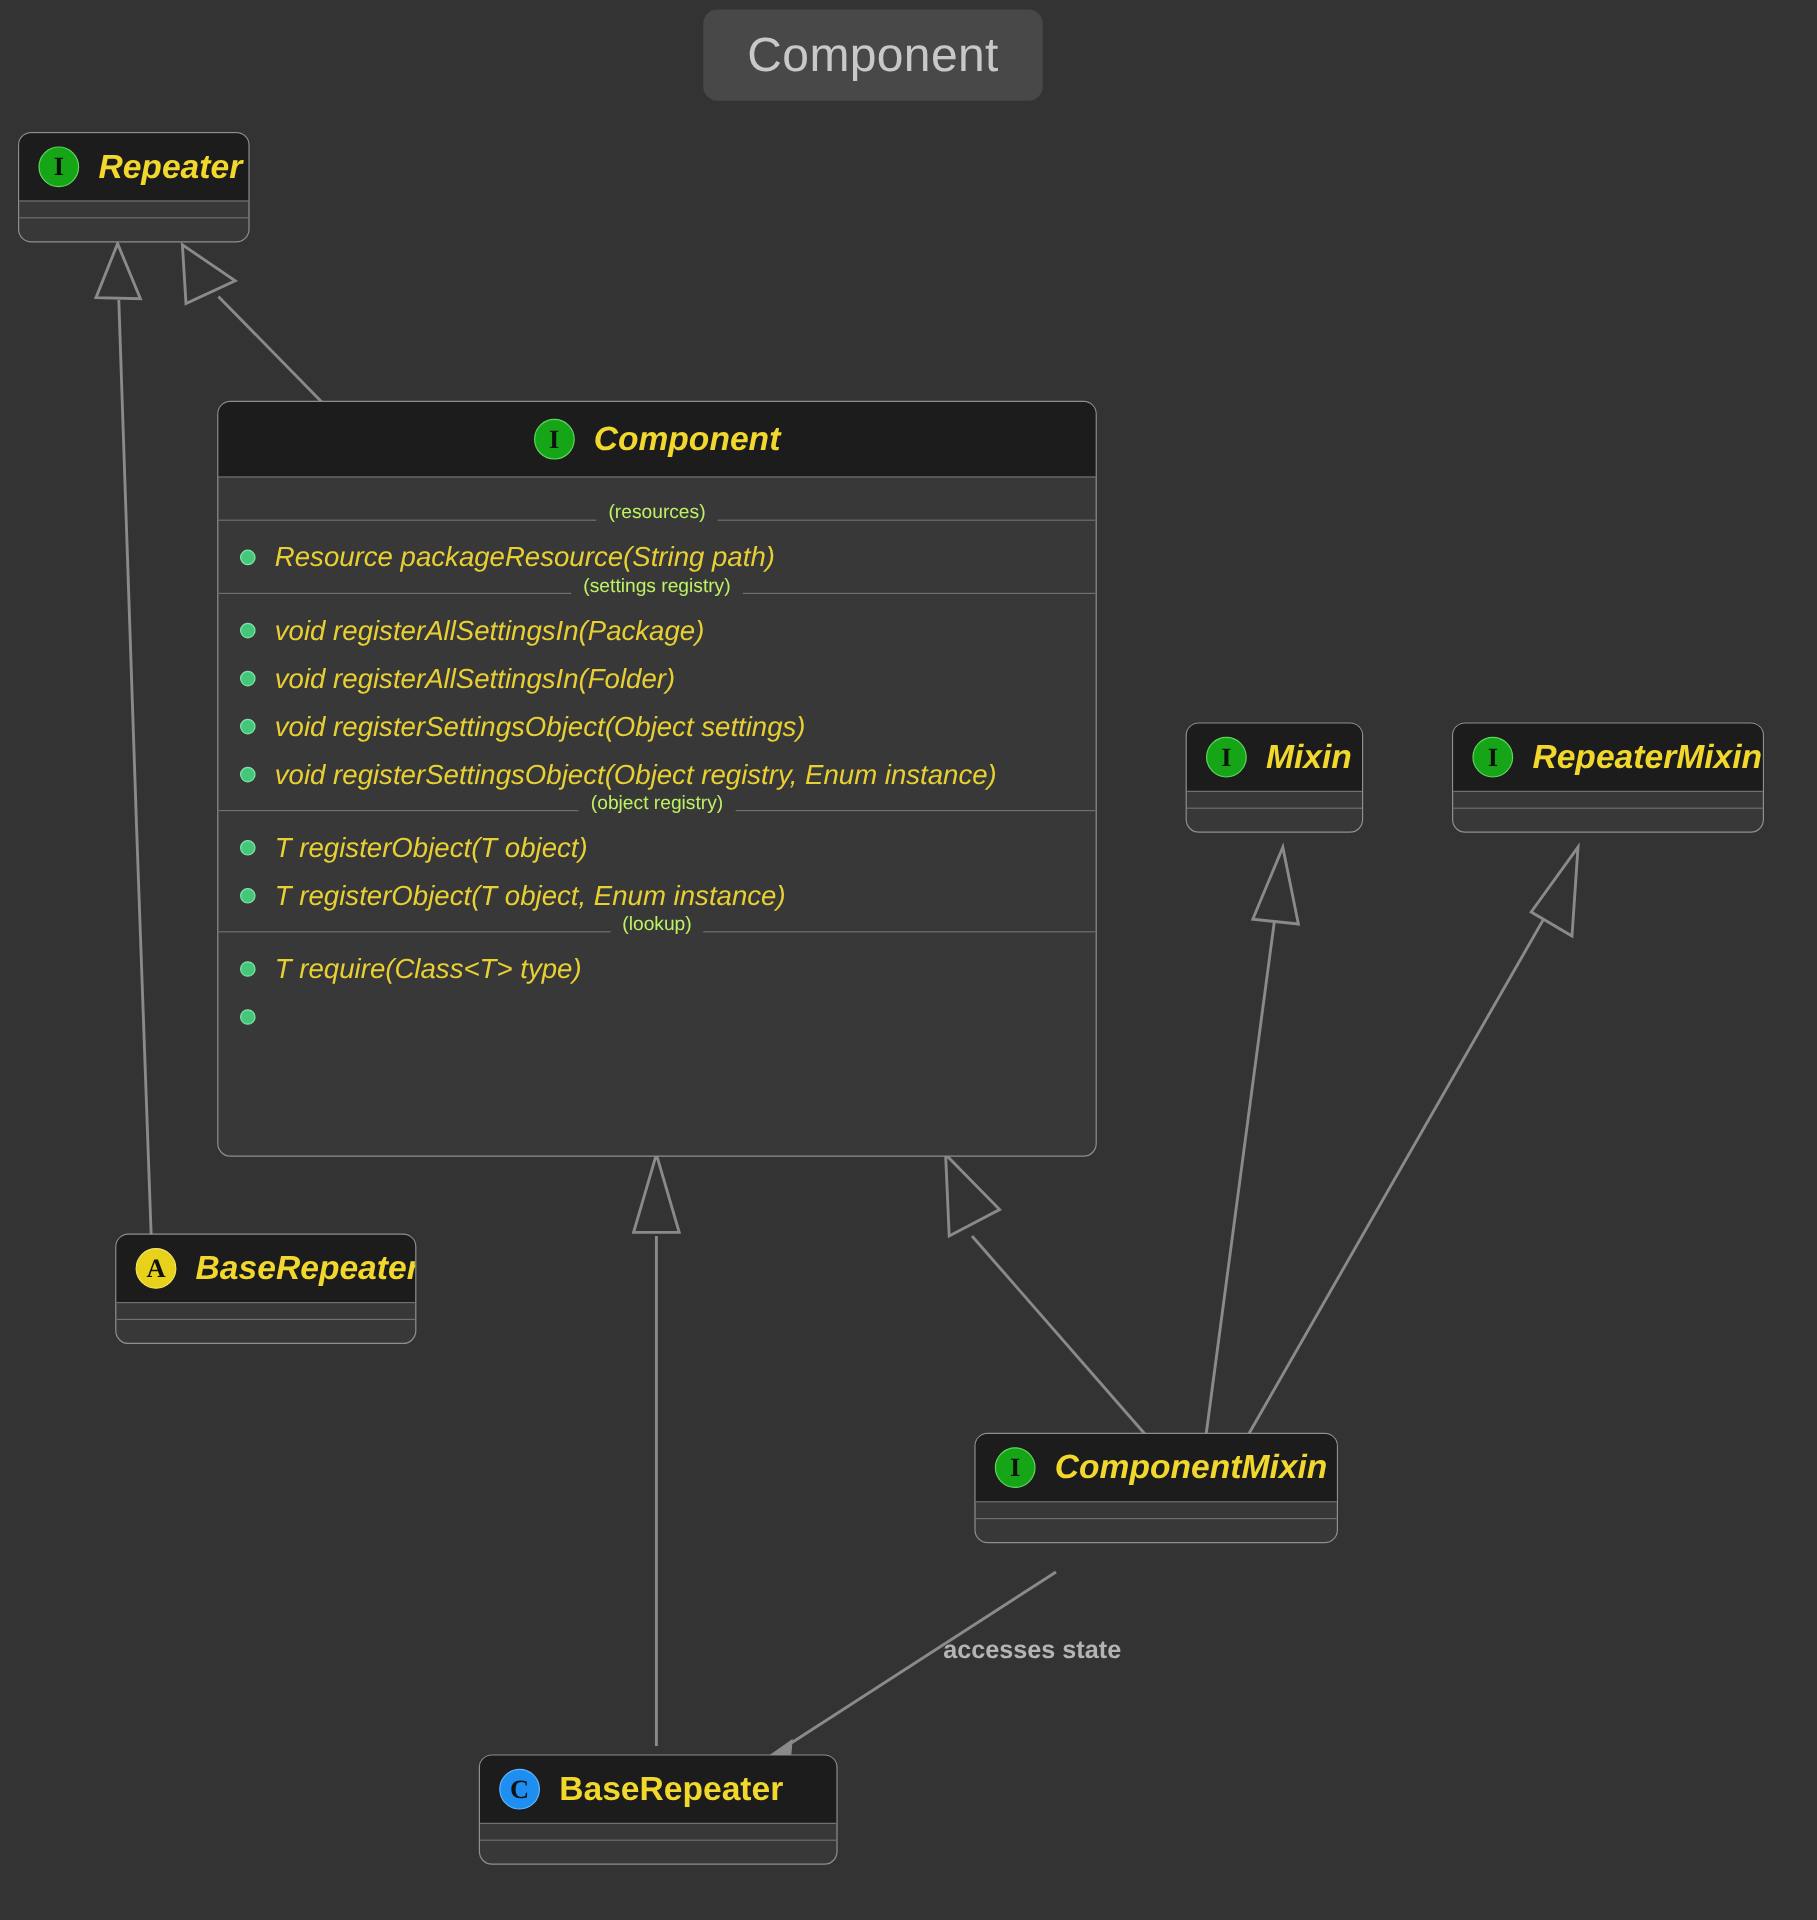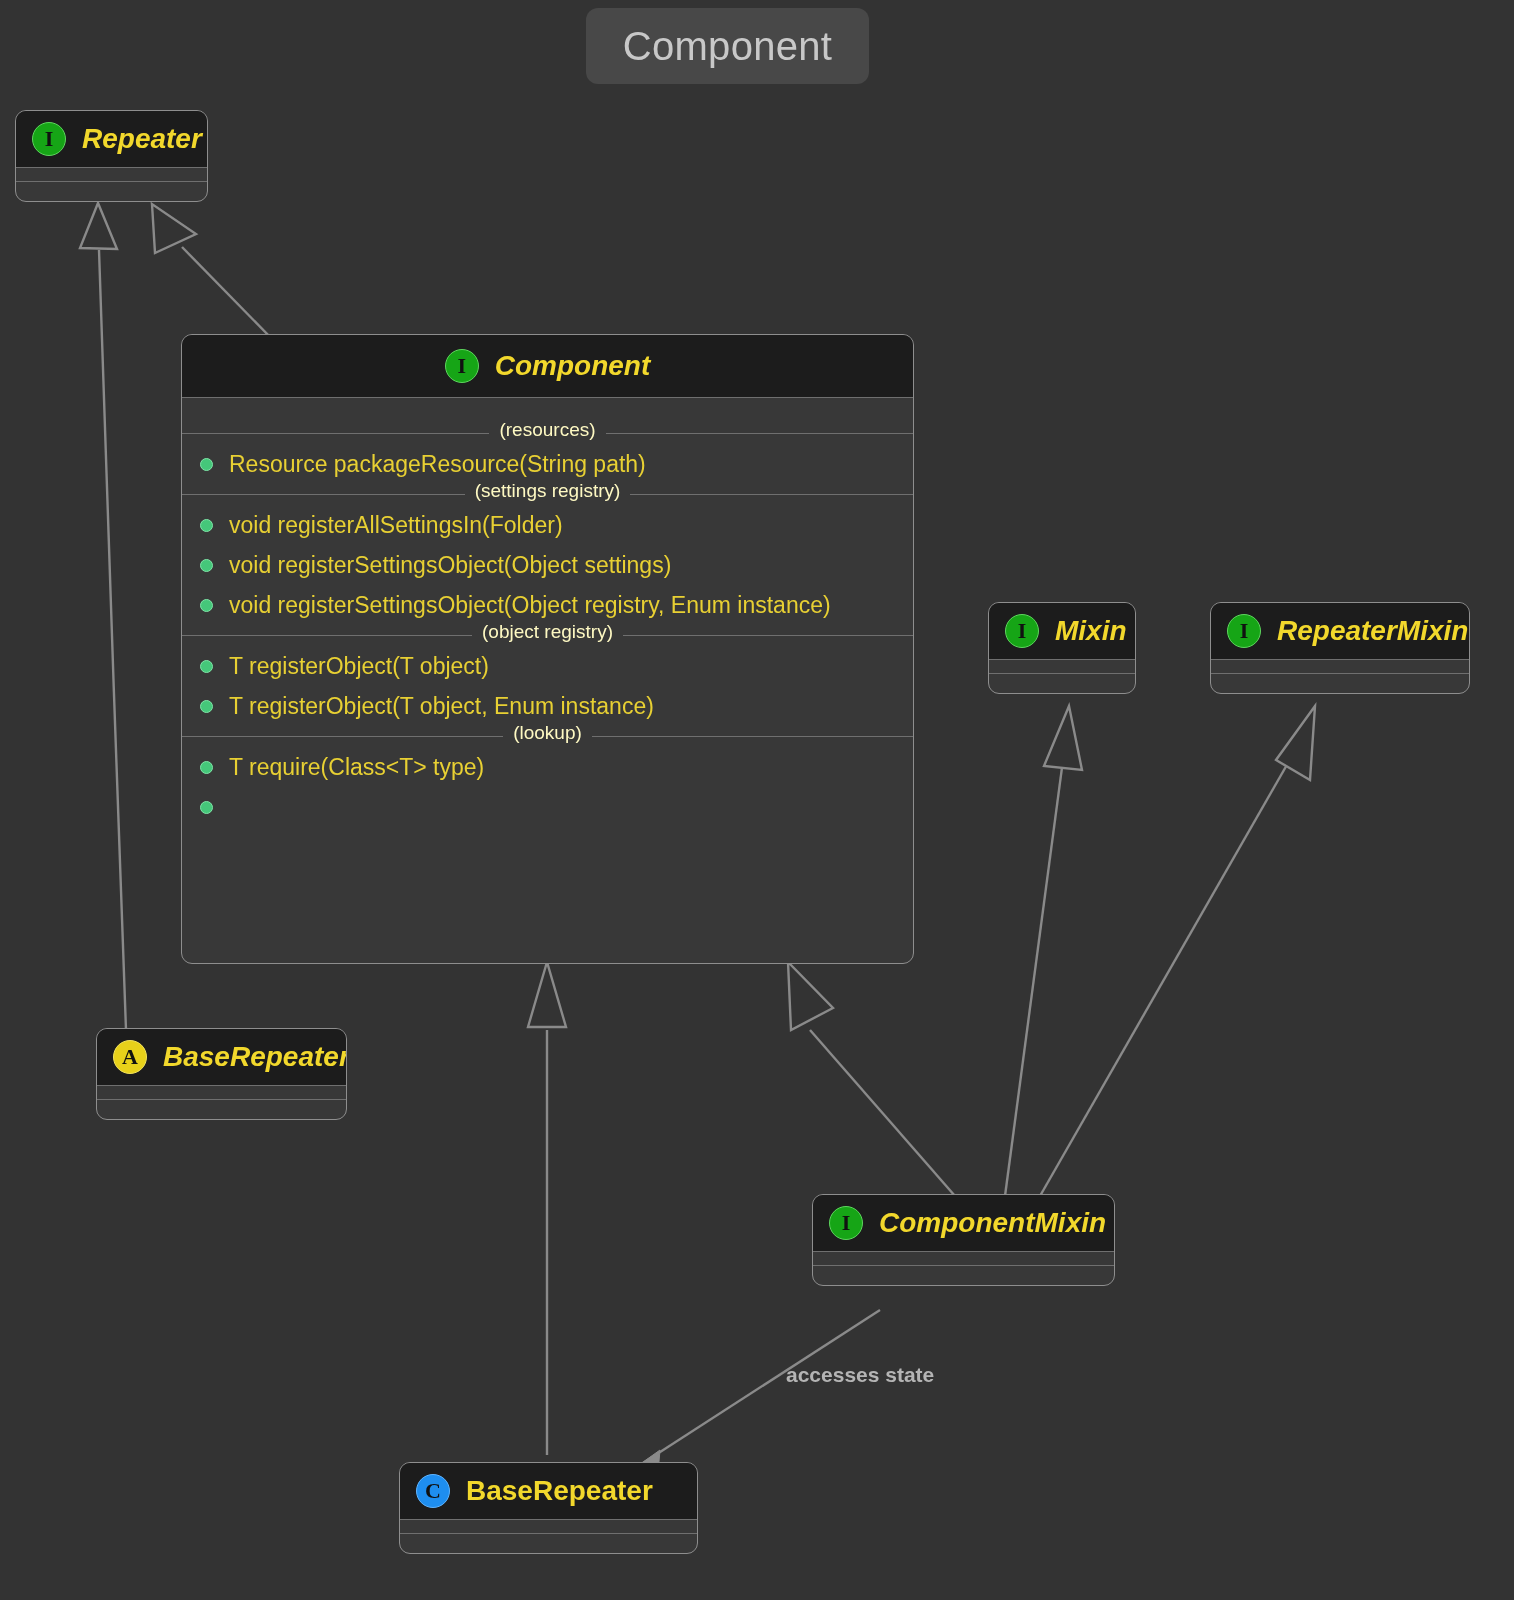--- a/index.html
+++ b/index.html
@@ -120,26 +120,27 @@
     height: 0;
     border-top: 1.6px solid #6f6f6f;
     text-align: center;
   }
   .section-divider > span {
     position: relative;
     top: -15px;
     display: inline-block;
     background: #383838;
     padding: 0 10px;
-    color: #fef9c3;
-    font-size: 19px;
+    color: #bef264;
+    font-size: 16px;
   }
 
   .member-list {
     padding: 14px 0 10px 0;
+    font-style: italic;
   }
   .member-row {
     display: flex;
     align-items: center;
     height: 40px;
     padding-left: 18px;
   }
   .member-bullet {
     width: 13px;
     height: 13px;
@@ -234,20 +235,24 @@
       <span class="member-text">Resource packageResource(String path)</span>
     </div>
   </div>
 
   <div class="section-divider">
     <span>(settings registry)</span>
   </div>
   <div class="member-list" style="padding-top:10px;">
     <div class="member-row">
       <span class="member-bullet"></span>
+      <span class="member-text">void registerAllSettingsIn(Package)</span>
+    </div>
+    <div class="member-row">
+      <span class="member-bullet"></span>
       <span class="member-text">void registerAllSettingsIn(Folder)</span>
     </div>
     <div class="member-row">
       <span class="member-bullet"></span>
       <span class="member-text">void registerSettingsObject(Object settings)</span>
     </div>
     <div class="member-row">
       <span class="member-bullet"></span>
       <span class="member-text">void registerSettingsObject(Object registry, Enum instance)</span>
     </div>

